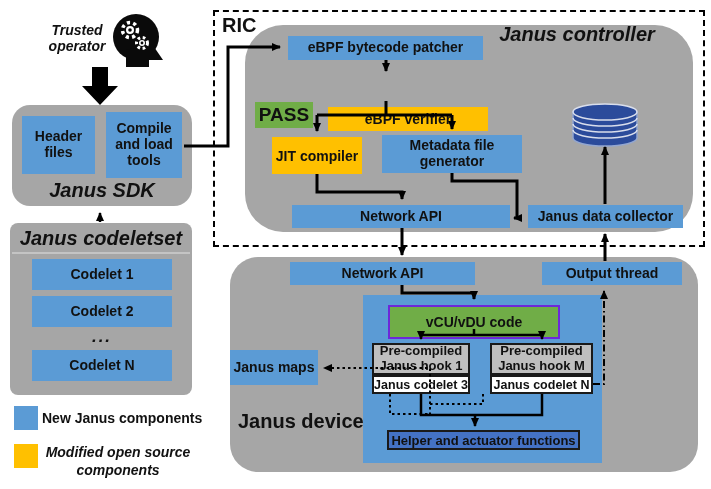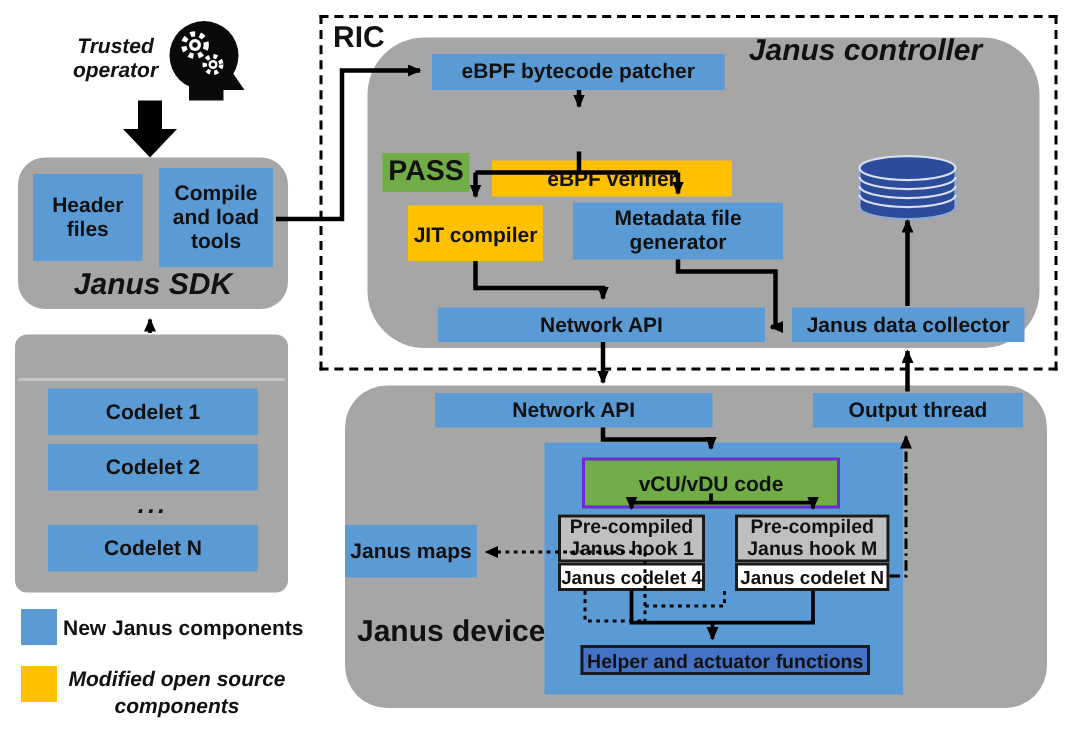--- a/index.html
+++ b/index.html
@@ -28,20 +28,21 @@
 <div id="canvas">
 
   <div class="abs ctr" style="left:38px;top:22px;width:78px;font-size:14px;line-height:1.15;">Trusted operator</div>
 
   <div class="abs grayc" style="left:12px;top:105px;width:180px;height:101px;border-radius:18px;"></div>
   <div class="abs bluebox" style="left:22px;top:116px;width:73px;height:58px;">Header files</div>
   <div class="abs ctr title20" style="left:12px;top:179px;width:180px;">Janus SDK</div>
   <div class="abs bluebox" style="left:106px;top:112px;width:76px;height:66px;">Compile and load tools</div>
 
   <div class="abs grayc" style="left:10px;top:223px;width:182px;height:172px;border-radius:8px;"></div>
+  <div class="abs ctr title20" style="left:10px;top:227px;width:182px;">Janus codeletset</div>
   <div class="abs" style="left:12px;top:252px;width:178px;height:2px;background:#c4c4c4;"></div>
   <div class="abs bluebox" style="left:32px;top:259px;width:140px;height:31px;">Codelet 1</div>
   <div class="abs bluebox" style="left:32px;top:296px;width:140px;height:31px;">Codelet 2</div>
   <div class="abs ctr" style="left:32px;top:327px;width:140px;font-size:17px;letter-spacing:2px;">...</div>
   <div class="abs bluebox" style="left:32px;top:350px;width:140px;height:31px;">Codelet N</div>
 
   <div class="abs swatch" style="left:14px;top:406px;background:#5B9BD5;"></div>
   <div class="abs" style="left:42px;top:410px;width:170px;font-size:14px;">New Janus components</div>
   <div class="abs swatch" style="left:14px;top:444px;background:#FFC000;"></div>
   <div class="abs ctr" style="left:32px;top:444px;width:172px;font-size:14px;line-height:1.25;">Modified open source components</div>
@@ -72,21 +73,21 @@
 
   <div class="abs grayc" style="left:230px;top:257px;width:468px;height:215px;border-radius:28px;"></div>
   <div class="abs bluebox" style="left:290px;top:262px;width:185px;height:23px;">Network API</div>
   <div class="abs bluebox" style="left:542px;top:262px;width:140px;height:23px;">Output thread</div>
   <div class="abs bluebox" style="left:230px;top:350px;width:88px;height:35px;">Janus maps</div>
   <div class="abs title20" style="left:238px;top:410px;">Janus device</div>
 
   <div class="abs" style="left:363px;top:295px;width:239px;height:168px;background:#5B9BD5;"></div>
   <div class="abs greenbox" style="left:388px;top:305px;width:172px;height:34px;border:2px solid #6d28d9;">vCU/vDU code</div>
   <div class="abs hookbox" style="left:372px;top:343px;width:98px;height:32px;">Pre-compiled Janus hook 1</div>
-  <div class="abs codeletwhite" style="left:372px;top:375px;width:98px;height:19px;">Janus codelet 4</div>
+  <div class="abs codeletwhite" style="left:372px;top:375px;width:98px;height:19px;">Janus codelet 3</div>
   <div class="abs hookbox" style="left:490px;top:343px;width:103px;height:32px;">Pre-compiled Janus hook M</div>
   <div class="abs codeletwhite" style="left:490px;top:375px;width:103px;height:19px;">Janus codelet N</div>
   <div class="abs" style="left:387px;top:430px;width:193px;height:20px;background:#4472C4;border:2px solid #1a1a1a;
        display:flex;align-items:center;justify-content:center;font-size:13px;">Helper and actuator functions</div>
 
   <svg class="overlay" width="711" height="489">
     <defs>
       <marker id="ah" markerWidth="11" markerHeight="10" refX="8" refY="4" orient="auto" markerUnits="userSpaceOnUse">
         <path d="M0,0 L9,4 L0,8 z" fill="#000"></path>
       </marker>

